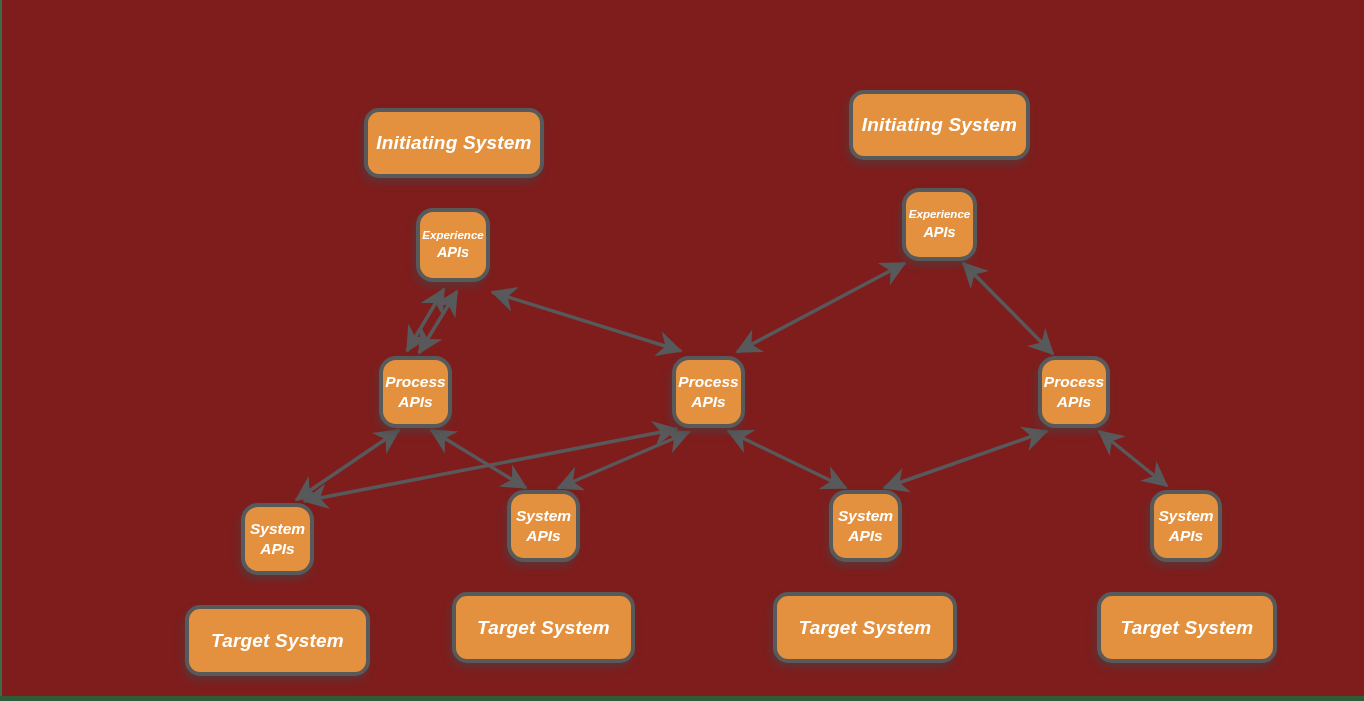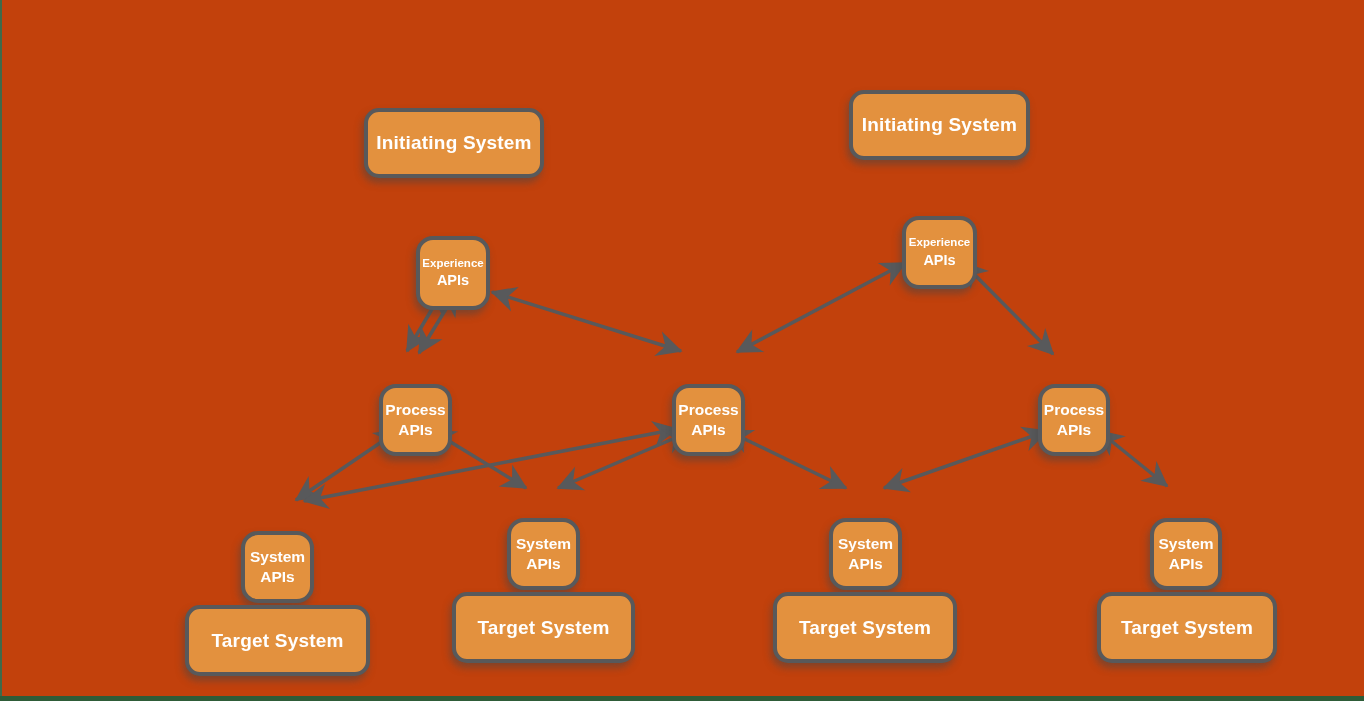--- a/index.html
+++ b/index.html
@@ -1,35 +1,35 @@
 <!DOCTYPE html>
 <html><head>
 <meta charset="utf-8">
 <style>
   html,body { margin:0; padding:0; background:#ffffff; }
   #canvas {
     position:relative; width:1364px; height:701px; overflow:hidden;
-    background:#c2410c; font-family:"Liberation Sans", sans-serif;
+    background:#7f1d1d; font-family:"Liberation Sans", sans-serif;font-style:italic;
   }
   .edge-line { position:absolute; }
   #edge-left   { left:0; top:0; width:2px; height:701px; background:#3f6a4a; }
   #edge-bottom { left:0; bottom:0; width:1364px; height:5px; background:#2e5c38; }
 
   #arrow-layer { position:absolute; left:0; top:0; }
   #arrow-layer line { stroke:#58595B; stroke-width:3.5; }
 
   .node {
     position:absolute; box-sizing:border-box;
     background:#E3913E; border:4px solid #58595B;
     display:flex; flex-direction:column; align-items:center; justify-content:center;
     color:#ffffff; font-weight:bold; text-align:center;
     box-shadow:-2px 5px 7px rgba(70,70,70,0.5);
   }
   .node.wide   { border-radius:15px; font-size:19px; letter-spacing:0.2px; }
-  .node.square { border-radius:17px; font-size:15.5px; line-height:1.32;margin-top:28px; }
+  .node.square { border-radius:17px; font-size:15.5px; line-height:1.32; }
   .node.square.experience .line-0 { font-size:11.5px; }
   .node.square.experience .line-1 { font-size:14.5px; }
 </style>
 </head>
 <body>
 
 <div id="canvas">
   <svg id="arrow-layer" width="1364" height="701" viewBox="0 0 1364 701">
     <defs>
       <marker id="ah" viewBox="0 0 12 12" refX="10.8" refY="6" markerWidth="8" markerHeight="8" orient="auto-start-reverse">

